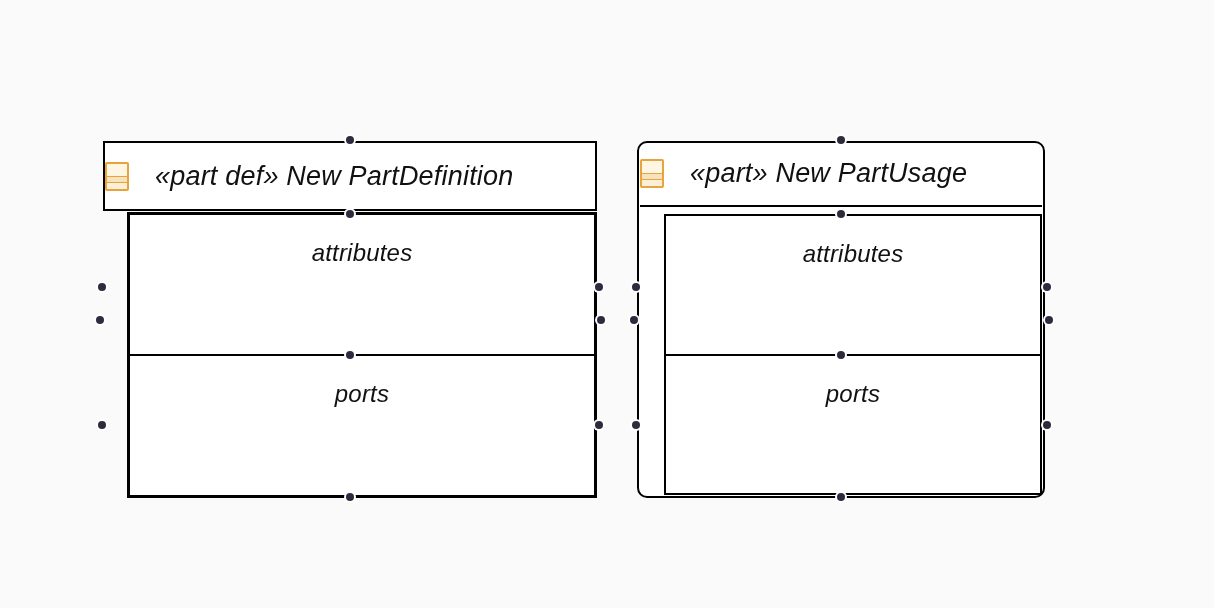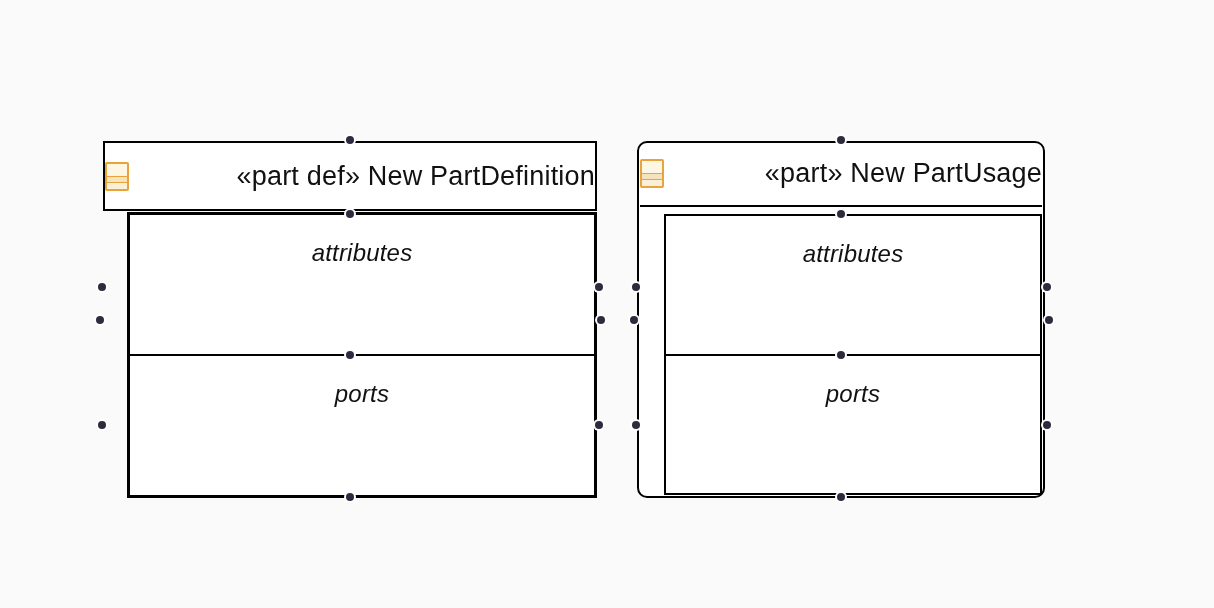--- a/index.html
+++ b/index.html
@@ -18,22 +18,22 @@
   .node-usage{left:637px; width:408px;border-radius:29px;}
 
   
   .outer-frame{
     position:absolute; inset:0; background:var(--fill);
     border:2.5px solid var(--line); border-radius:10px;
   }
 
   .node-header{
     position:absolute; left:0; right:0; top:0; height:66px;
-    display:flex; align-items:center; justify-content:space-between; gap:12px;
-    background:var(--fill); z-index:1;
+    display:flex; align-items:center; justify-content:flex-start; gap:26px;
+    background:var(--fill); z-index:1;font-style:italic;
   }
   .node-def .node-header{border:2.5px solid var(--line);}
   .node-usage .node-header{
     left:3px; right:3px; background:transparent;
     border-bottom:2px solid var(--line); height:64px;
   }
 
   .node-body{
     position:absolute; display:flex; flex-direction:column;
     background:var(--fill); z-index:1;margin-left:24px;

